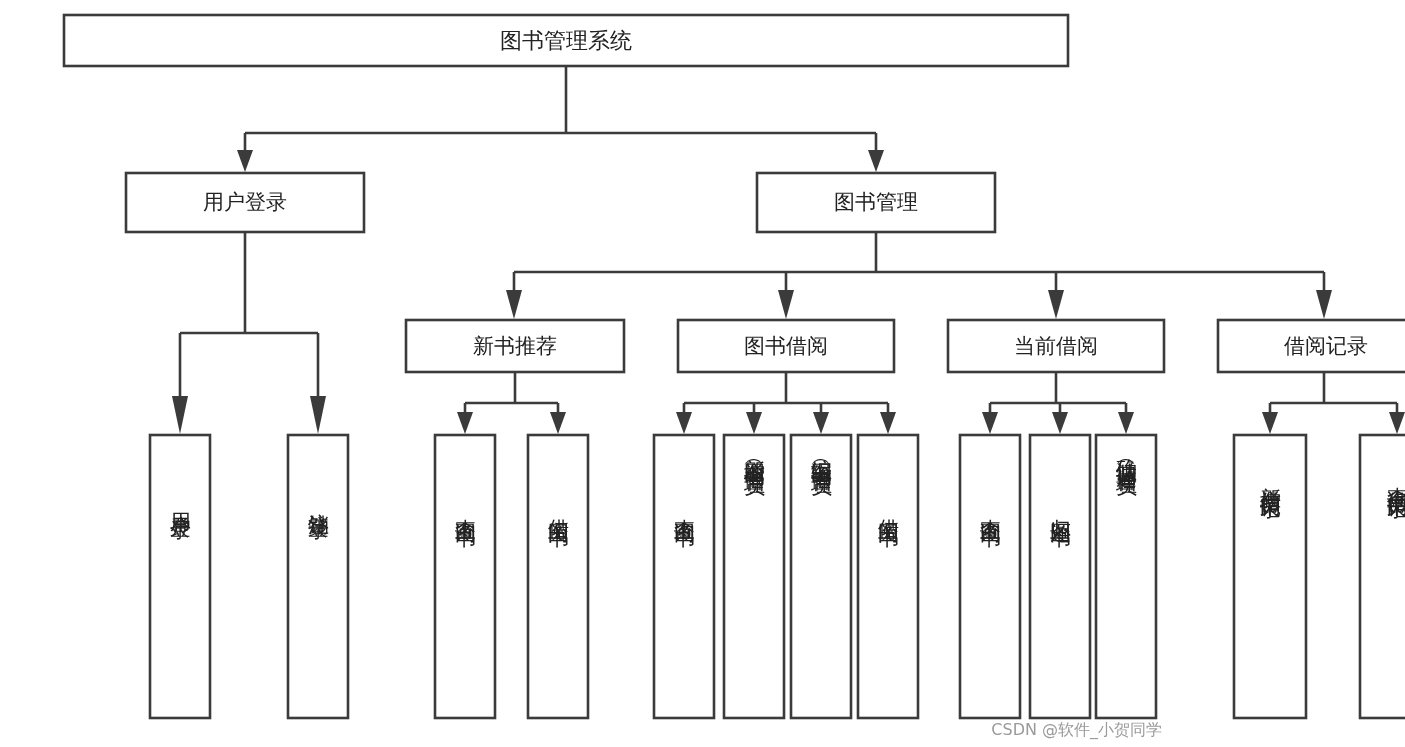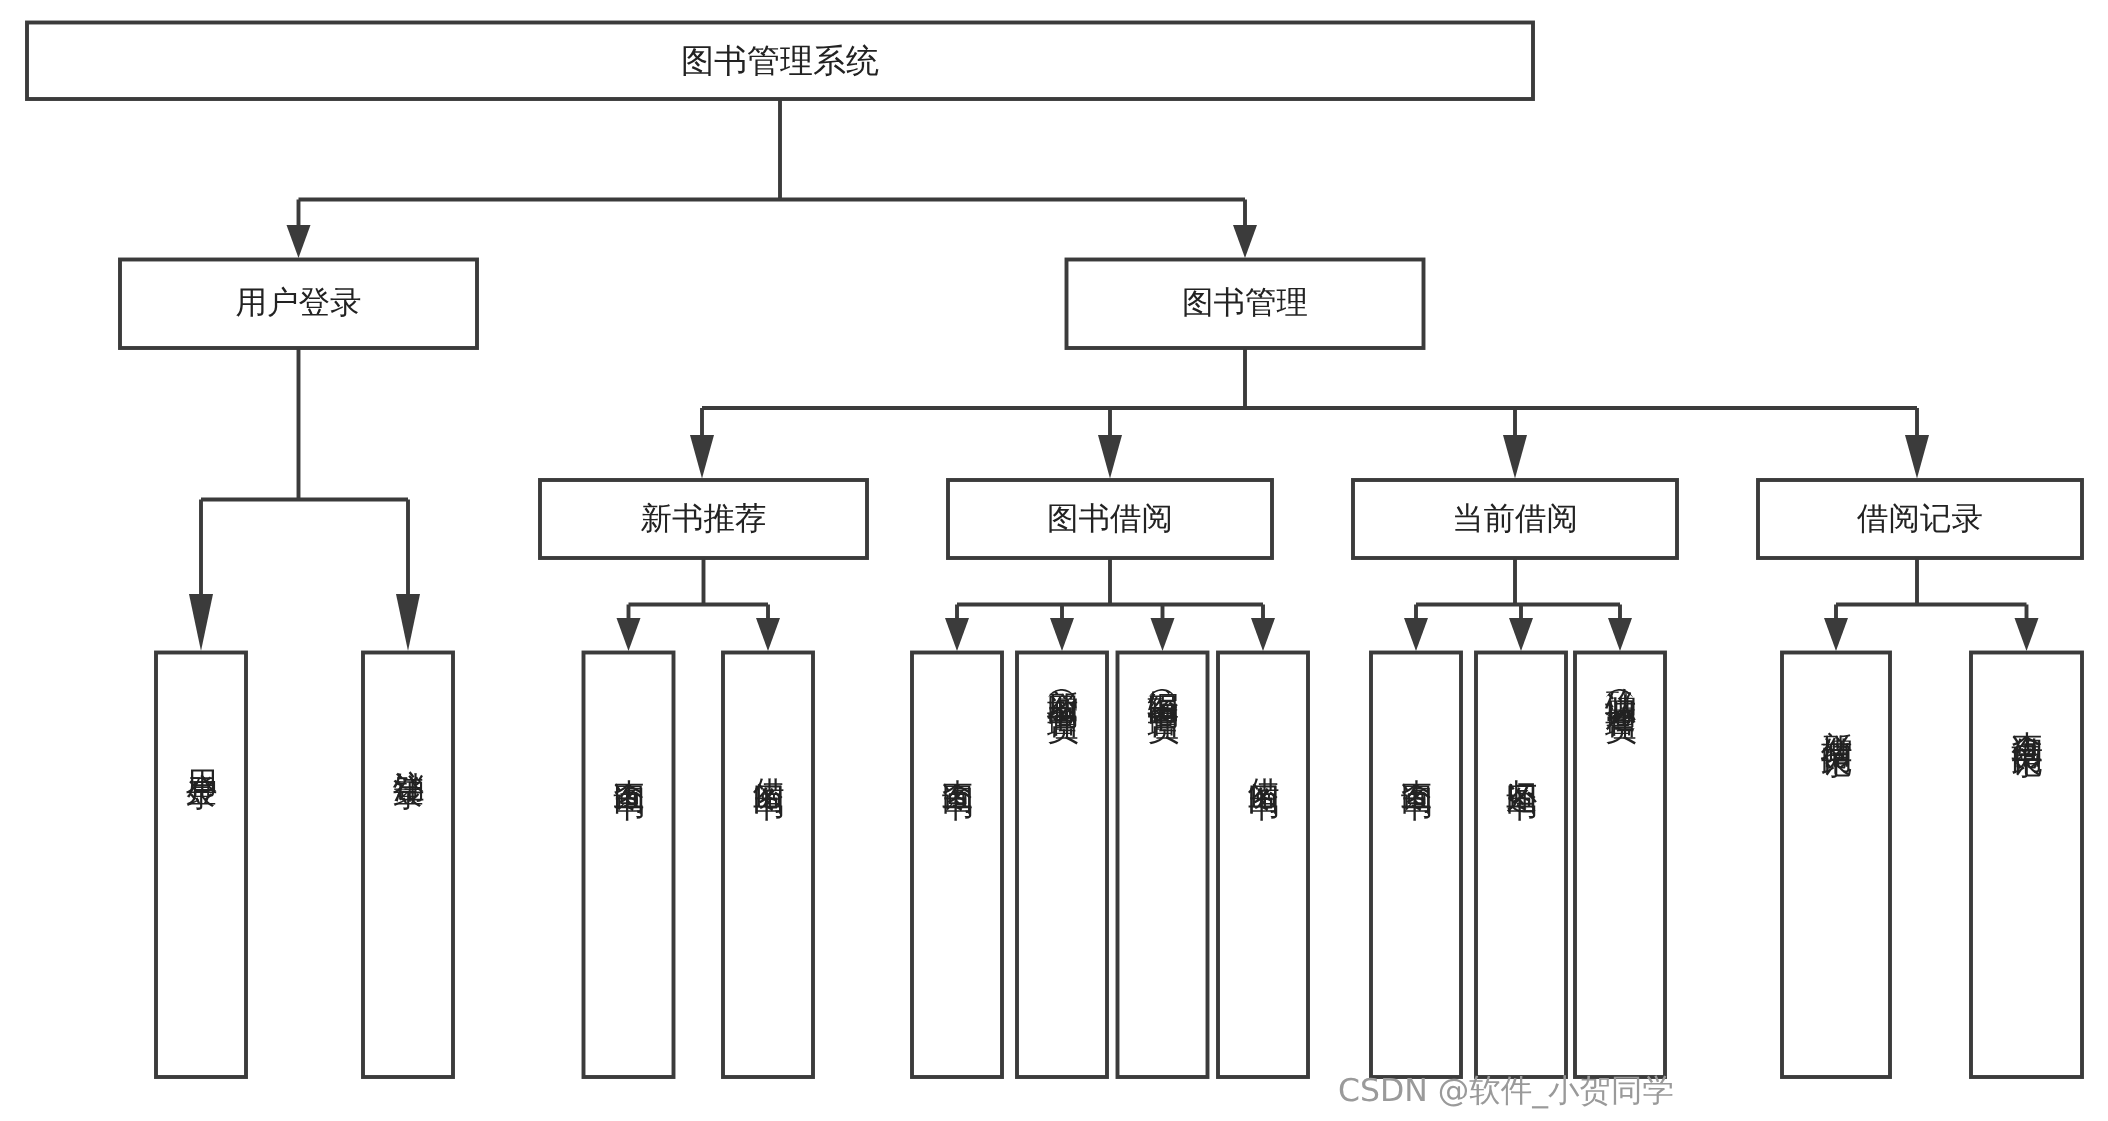--- a/index.html
+++ b/index.html
@@ -11,20 +11,21 @@
     width: 1405px;
     height: 747px;
     font-family: "DejaVu Sans", "Liberation Sans", sans-serif;
     overflow: hidden;
     position: relative;
   }
   #diagram-root {
     position: relative;
     width: 1124px;
     height: 747px;
+    margin-left: 46px;
   }
   svg.flow {
     position: absolute;
     left: 0;
     top: 0;
     width: 1405px;
     height: 747px;
     display: block;
   }
   .node-rect {
@@ -67,21 +68,21 @@
     line-height: 1.0;
     color: #222222;
     letter-spacing: 2.5px;
     white-space: nowrap;
   }
   .watermark {
     position: absolute;
     right: 8px;
     bottom: 6px;
     font-family: "DejaVu Sans", "Liberation Sans", sans-serif;
-    font-size: 21px;
+    font-size: 16px;
     color: #9a9a9a;
     white-space: nowrap;
     pointer-events: none;
   }
 </style>
 </head>
 <body>
 
 <div id="diagram-root">
 

